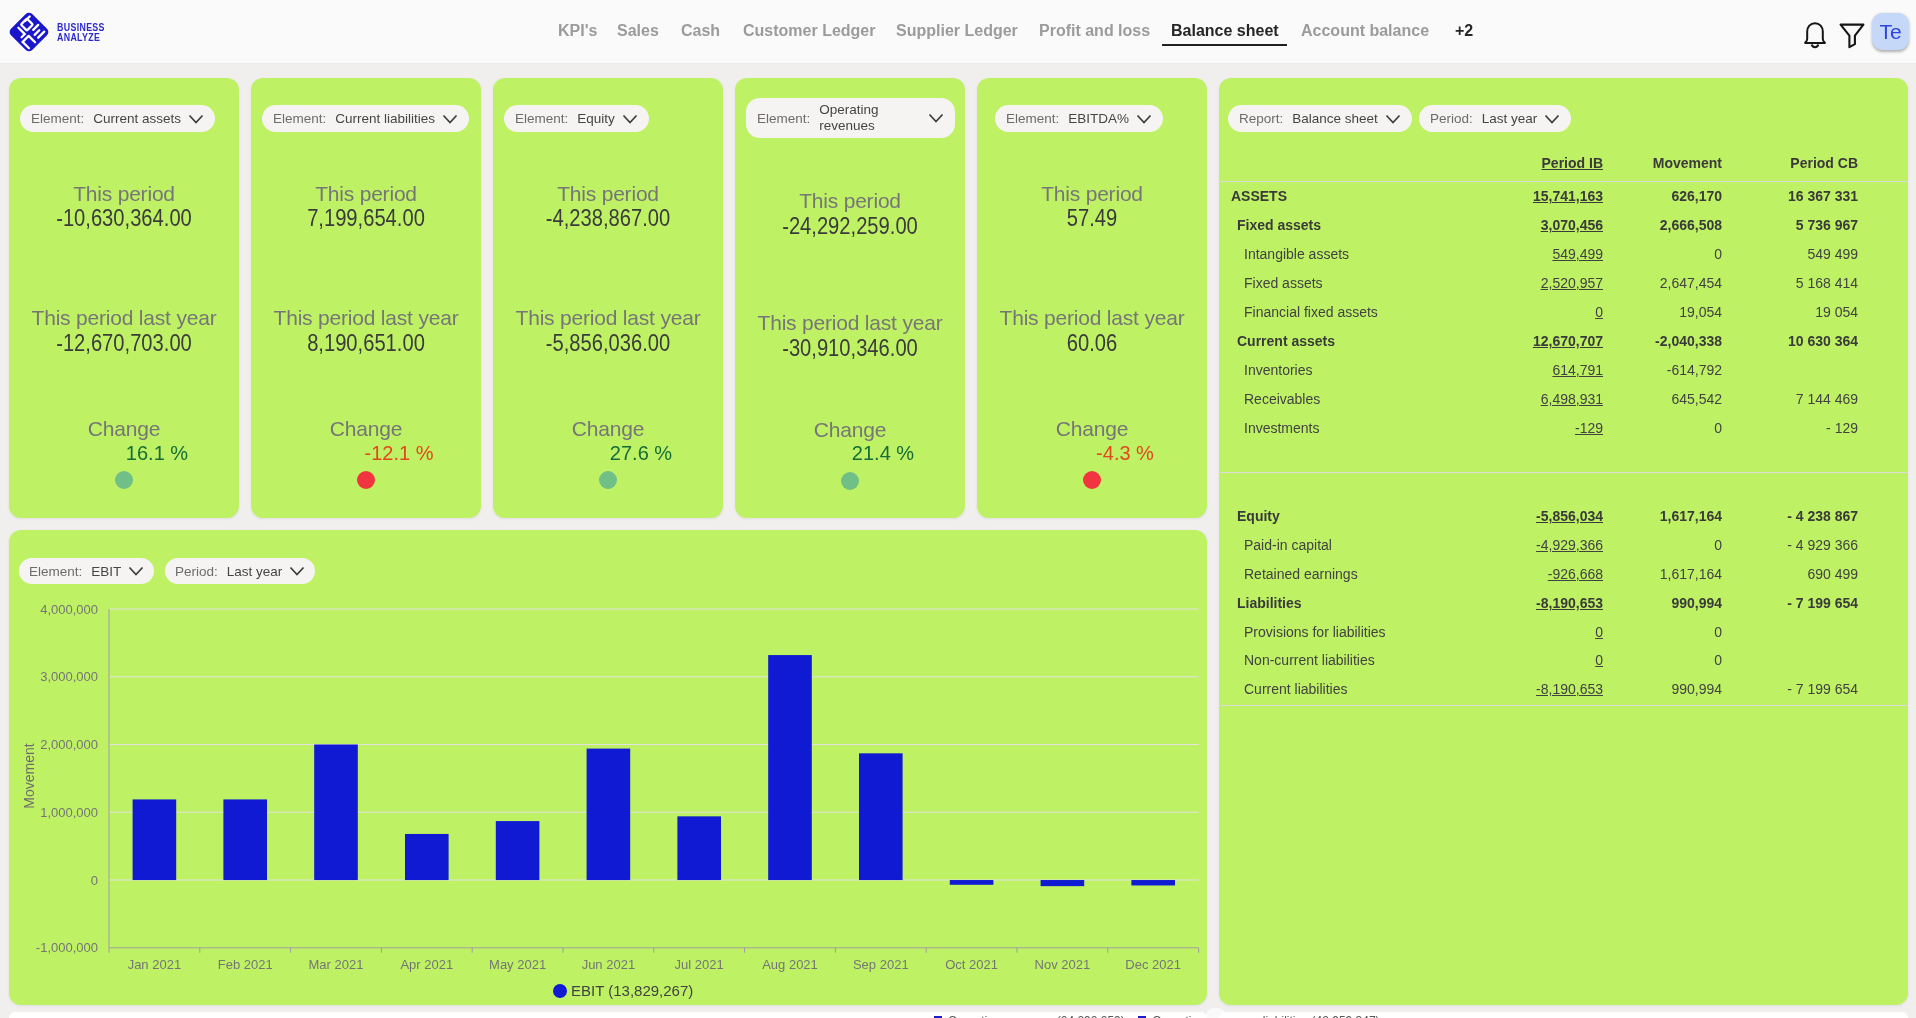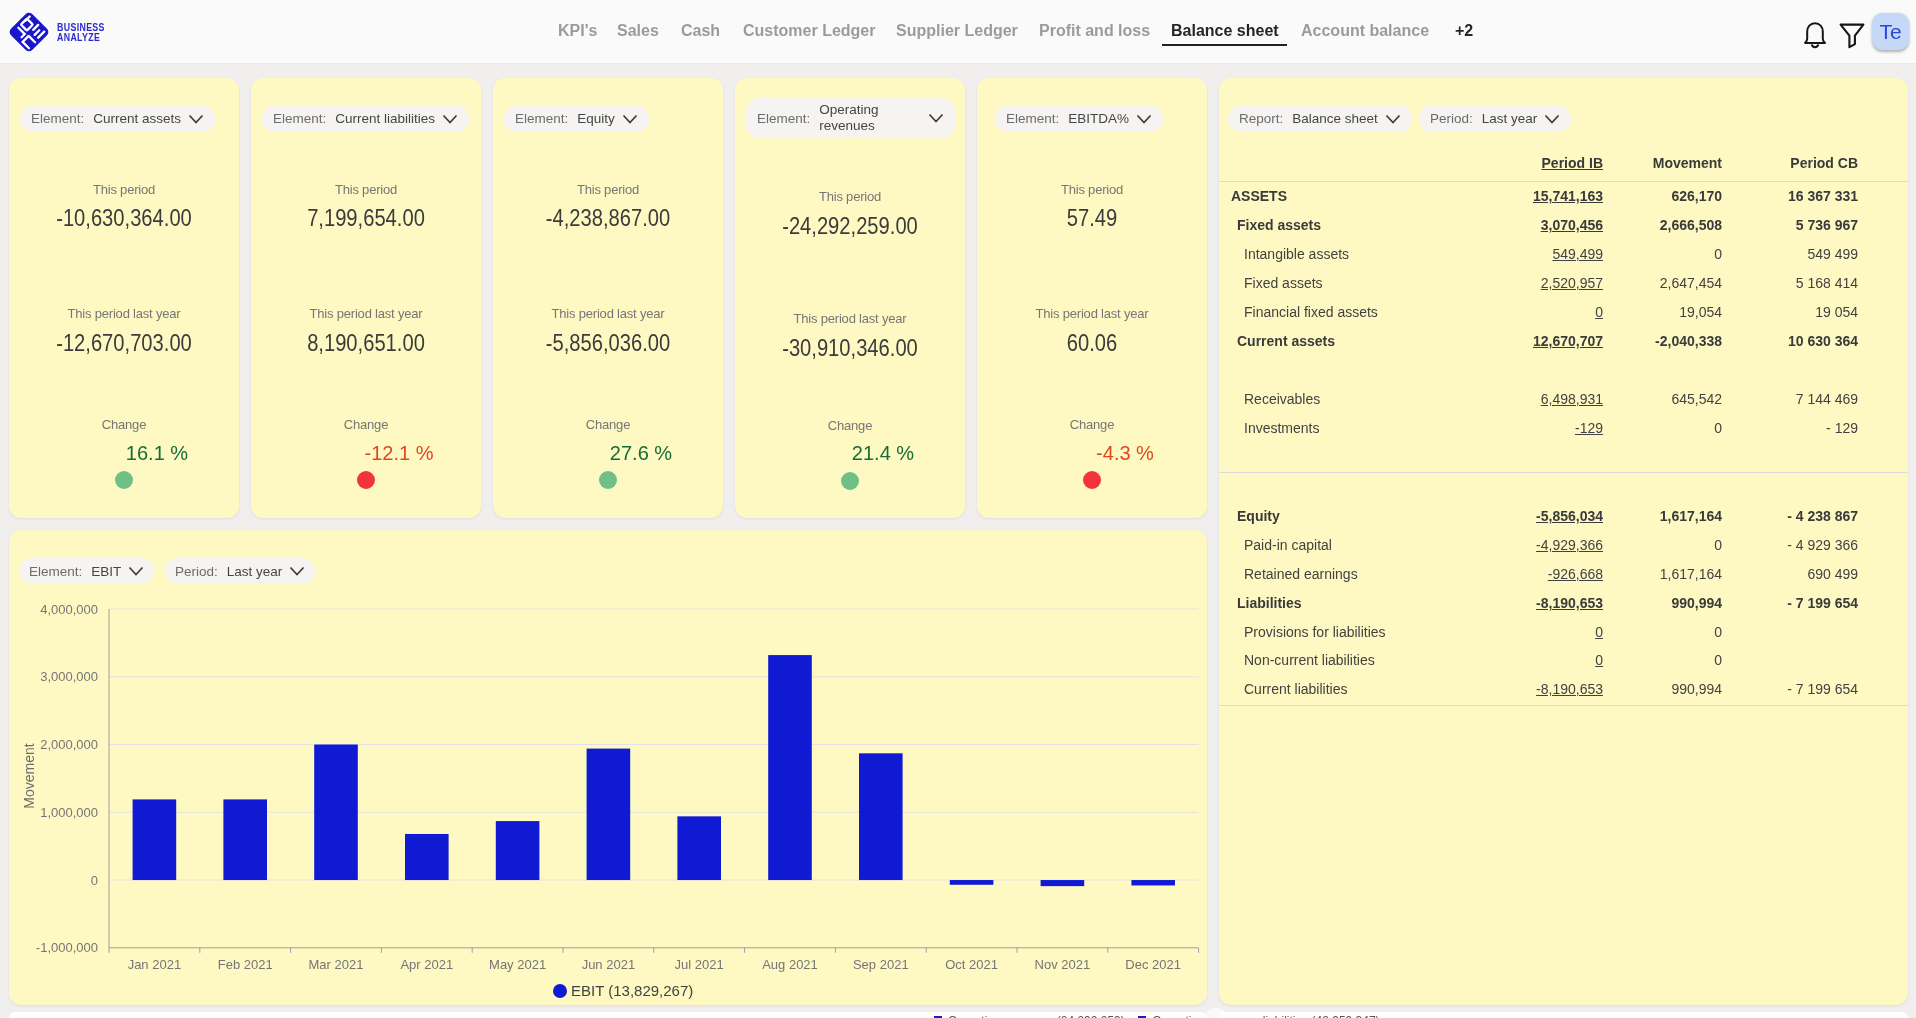--- a/index.html
+++ b/index.html
@@ -14,27 +14,27 @@
 .dselect .t { position:absolute; left:13px; top:14px; font-size:19px; font-weight:bold; color:#3a3a3a; letter-spacing:-0.3px; transform:scaleX(0.85); transform-origin:0 0; }
 .dselect svg { position:absolute; right:16px; top:25px; }
 nav { position:absolute; left:0; top:0; height:64px; width:100%; }
 nav a { position:absolute; top:22px; font-size:16px; font-weight:bold; color:#9b9b9b; text-decoration:none; white-space:nowrap; }
 nav a.act { color:#262626; }
 .underline { position:absolute; left:1162px; top:44px; width:125px; height:2px; background:#212121; }
 .hico { position:absolute; top:21px; }
 .avatar { position:absolute; left:1872px; top:13px; width:37px; height:37px; background:#c5d8f8; border-radius:11px; box-shadow:0 1.5px 3px rgba(0,0,0,0.3); text-align:center; line-height:37px; font-size:21px; color:#2b44e0; }
 
 
-.card { position:absolute; background:#fef9c3; border-radius:12px; box-shadow:0 1px 3px rgba(0,0,0,0.07); }
+.card { position:absolute; background:#bef264; border-radius:12px; box-shadow:0 1px 3px rgba(0,0,0,0.07); }
 .kpi { top:78px; width:230px; height:440px; }
 .chip { position:absolute; background:#f5f4f2; border-radius:14px; font-size:13.5px; color:#6c6c6c; display:flex; align-items:center; white-space:nowrap; }
 .chip b { color:#454545; font-weight:normal; margin-left:9px; }
 .chip svg { margin-left:7px; }
 .kpi .chip { left:11px; top:27px; height:27px; padding:0 11px; }
-.klabel { position:absolute; width:100%; text-align:center; font-size:13px; color:#767676; letter-spacing:-0.2px; }
+.klabel { position:absolute; width:100%; text-align:center; font-size:21px; color:#767676; letter-spacing:-0.2px; }
 .kval { position:absolute; width:100%; text-align:center; font-size:24px; color:#3b3b3b; transform:scaleX(0.84); }
 .kpct { position:absolute; width:100%; text-align:center; font-size:20px;margin-left:33px; }
 .kdot { position:absolute; left:50%; margin-left:-9px; width:18px; height:18px; border-radius:50%; }
 .green { color:#156d36; } .gdot { background:#6fbf87; }
 .red { color:#e2481d; } .rdot { background:#f1343f; }
 
 
 #chartcard { left:9px; top:530px; width:1198px; height:475px; }
 
 
@@ -267,20 +267,25 @@
       <span class="c1">0</span>
       <span class="c2">19,054</span>
       <span class="c3">19 054</span>
     </div>
   <div class="trow" style="top:252px">
       <b class="lb" style="left:18px">Current assets</b>
       <b class="c1">12,670,707</b>
       <b class="c2">-2,040,338</b>
       <b class="c3">10 630 364</b>
     </div>
+  <div class="trow" style="top:281px">
+      <span class="lb" style="left:25px">Inventories</span>
+      <span class="c1">614,791</span>
+      <span class="c2">-614,792</span>
+    </div>
   <div class="trow" style="top:310px">
       <span class="lb" style="left:25px">Receivables</span>
       <span class="c1">6,498,931</span>
       <span class="c2">645,542</span>
       <span class="c3">7 144 469</span>
     </div>
   <div class="trow" style="top:339px">
       <span class="lb" style="left:25px">Investments</span>
       <span class="c1">-129</span>
       <span class="c2">0</span>

